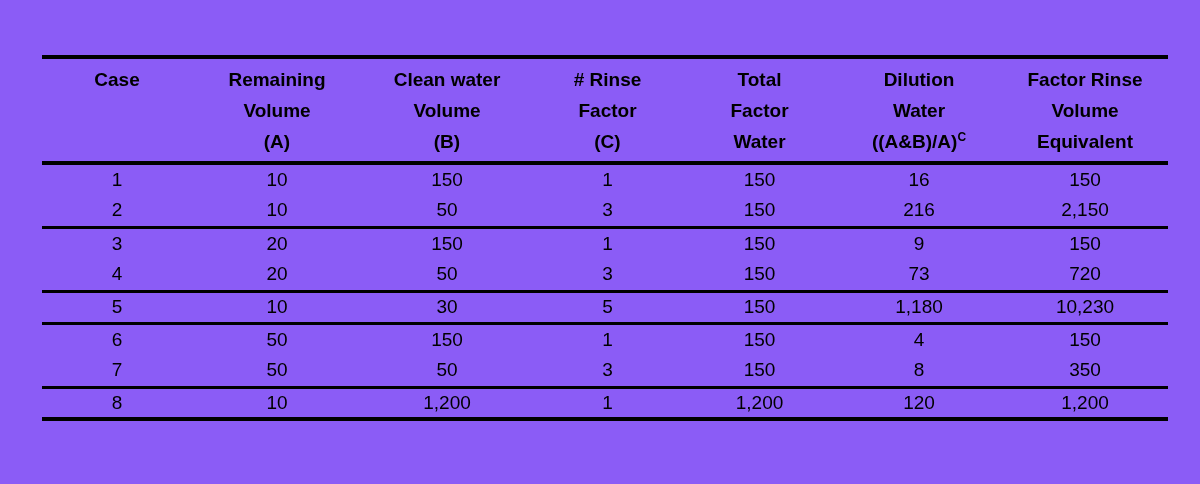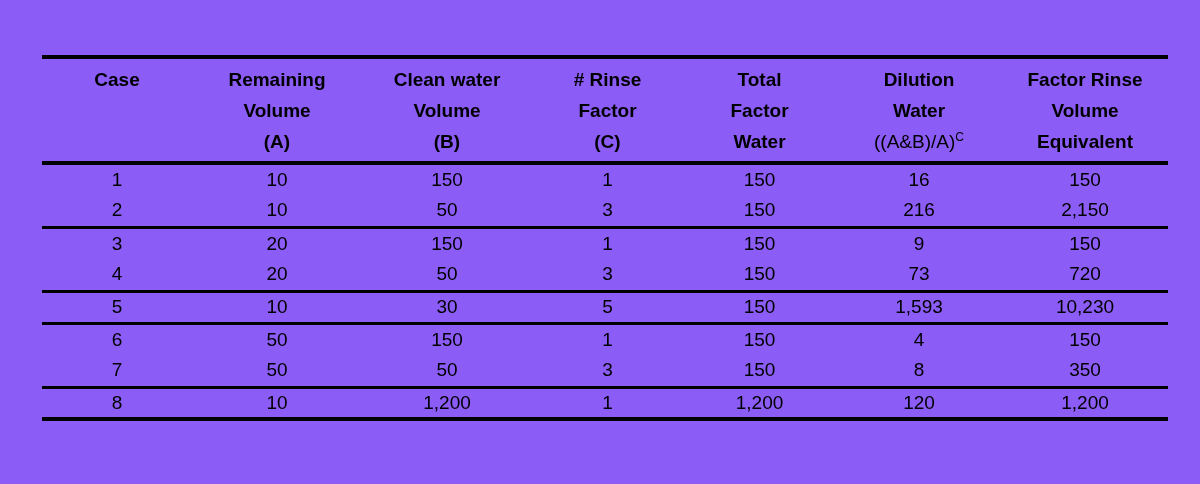--- a/index.html
+++ b/index.html
@@ -30,21 +30,21 @@
     text-align: center;
     vertical-align: top;
     padding: 5px 0 4px 0;
   }
   .hline {
     height: 31px;
     line-height: 31px;
     white-space: nowrap;
   }
   .hline.formula {
-    font-weight: normal;
+    font-weight: bold;
   }
   .hline.formula sup {
     font-size: 12px;
     vertical-align: super;
     line-height: 0;
   }
   tbody {
     border-bottom: 3px solid #000;
   }
   tbody.last-group {
@@ -157,21 +157,21 @@
       </tr>
     </tbody>
 
     <tbody>
       <tr>
         <td>5</td>
         <td>10</td>
         <td>30</td>
         <td>5</td>
         <td>150</td>
-        <td>1,593</td>
+        <td>1,180</td>
         <td>10,230</td>
       </tr>
     </tbody>
 
     <tbody>
       <tr>
         <td>6</td>
         <td>50</td>
         <td>150</td>
         <td>1</td>

